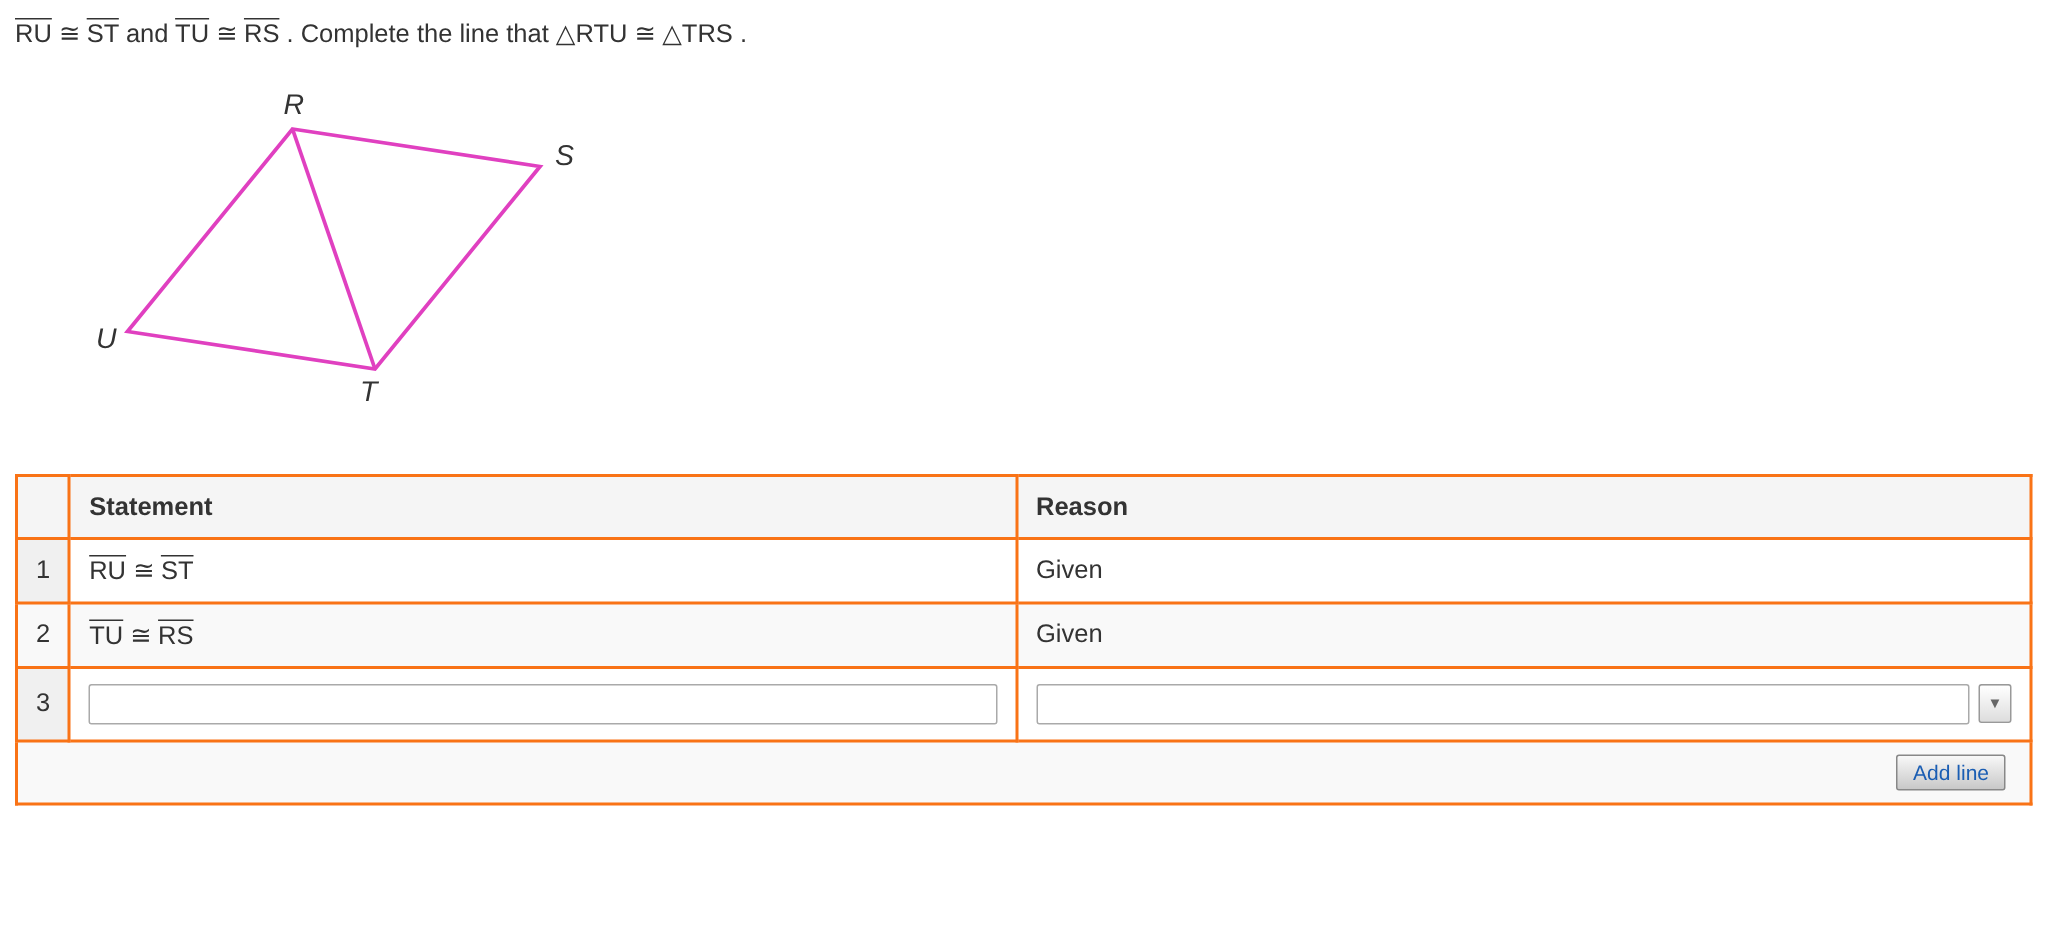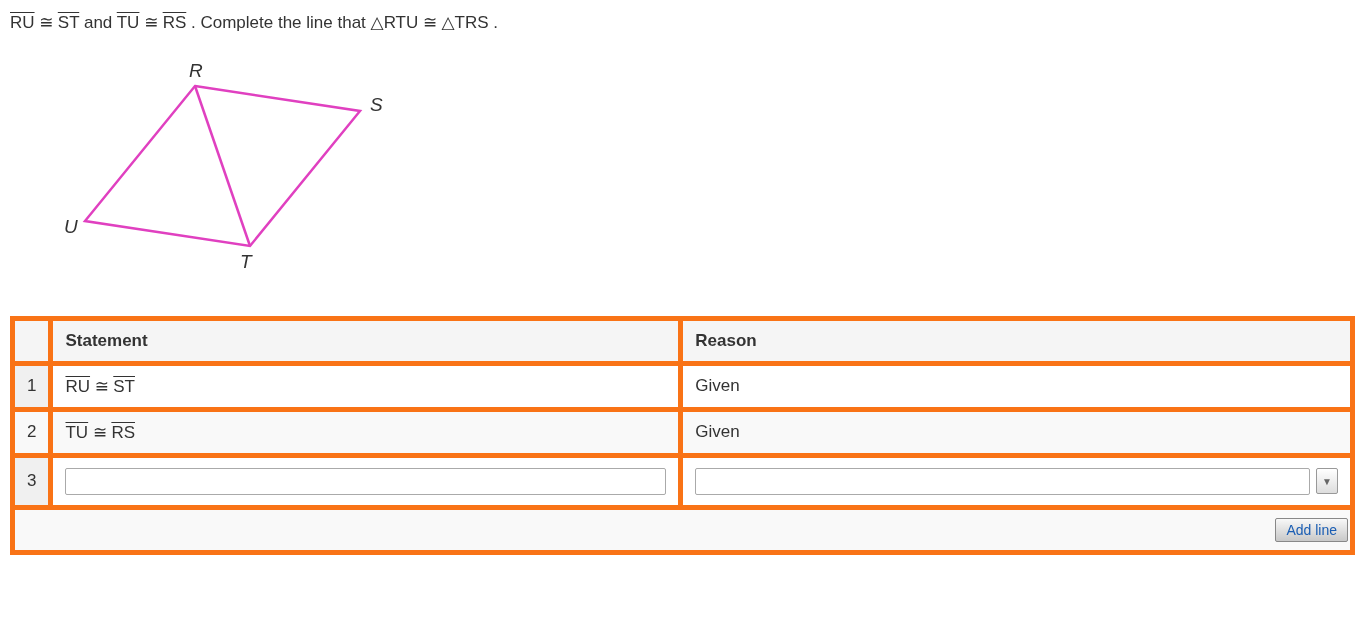--- a/index.html
+++ b/index.html
@@ -43,21 +43,21 @@
       font-style: italic;
       font-size: 19px;
       color: #333;
     }
     .proof-table {
       width: 100%;
       border-collapse: collapse;
       border: 1px solid #ccc;
     }
     .proof-table th, .proof-table td {
-      border: 5px solid #f97316;
+      border: 2px solid #f97316;
       padding: 10px 12px;
       text-align: left;
       vertical-align: middle;
     }
     .proof-table th {
       background: #f5f5f5;
       font-weight: bold;
     }
     .proof-table tr:nth-child(even) td {
       background: #f9f9f9;
@@ -103,21 +103,21 @@
       display: flex;
       align-items: center;
       justify-content: center;
       cursor: pointer;
       color: #666;
       font-size: 10px;
     }
     .footer-row td {
       text-align: right;
       background: #f5f5f5;
-      padding: 8px 2px;
+      padding: 8px 16px;
       margin-left: 45px;
     }
     .add-line-btn {
       display: inline-block;
       padding: 3px 10px;
       font-size: 14px;
       color: #1a5db3;
       border: 1px solid #888;
       background: linear-gradient(#f8f8f8, #c8c8c8);
       border-radius: 2px;

